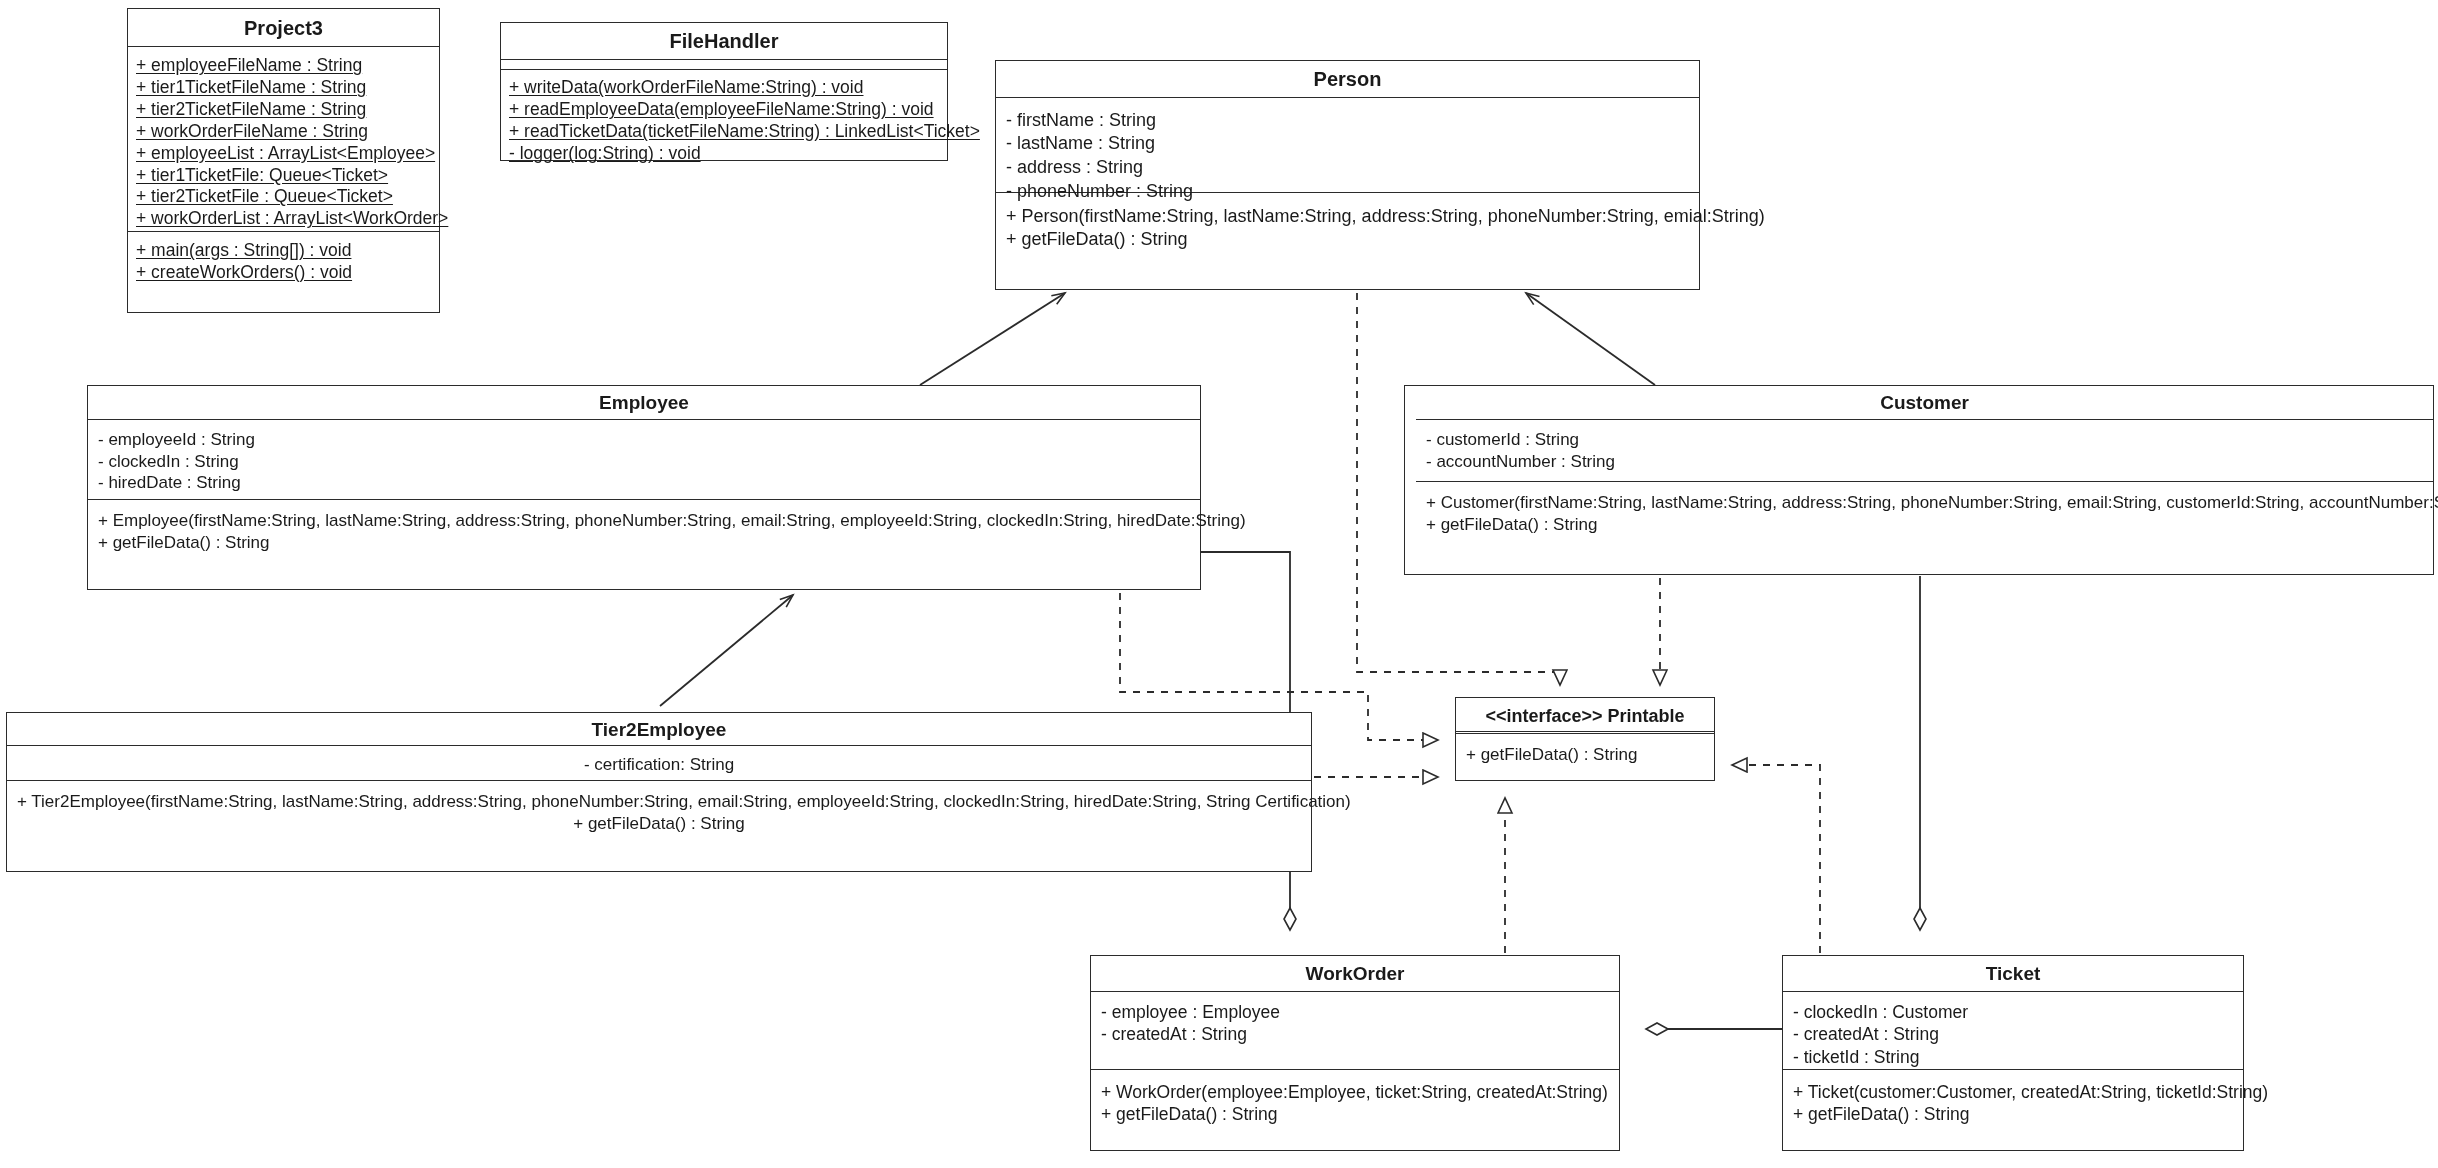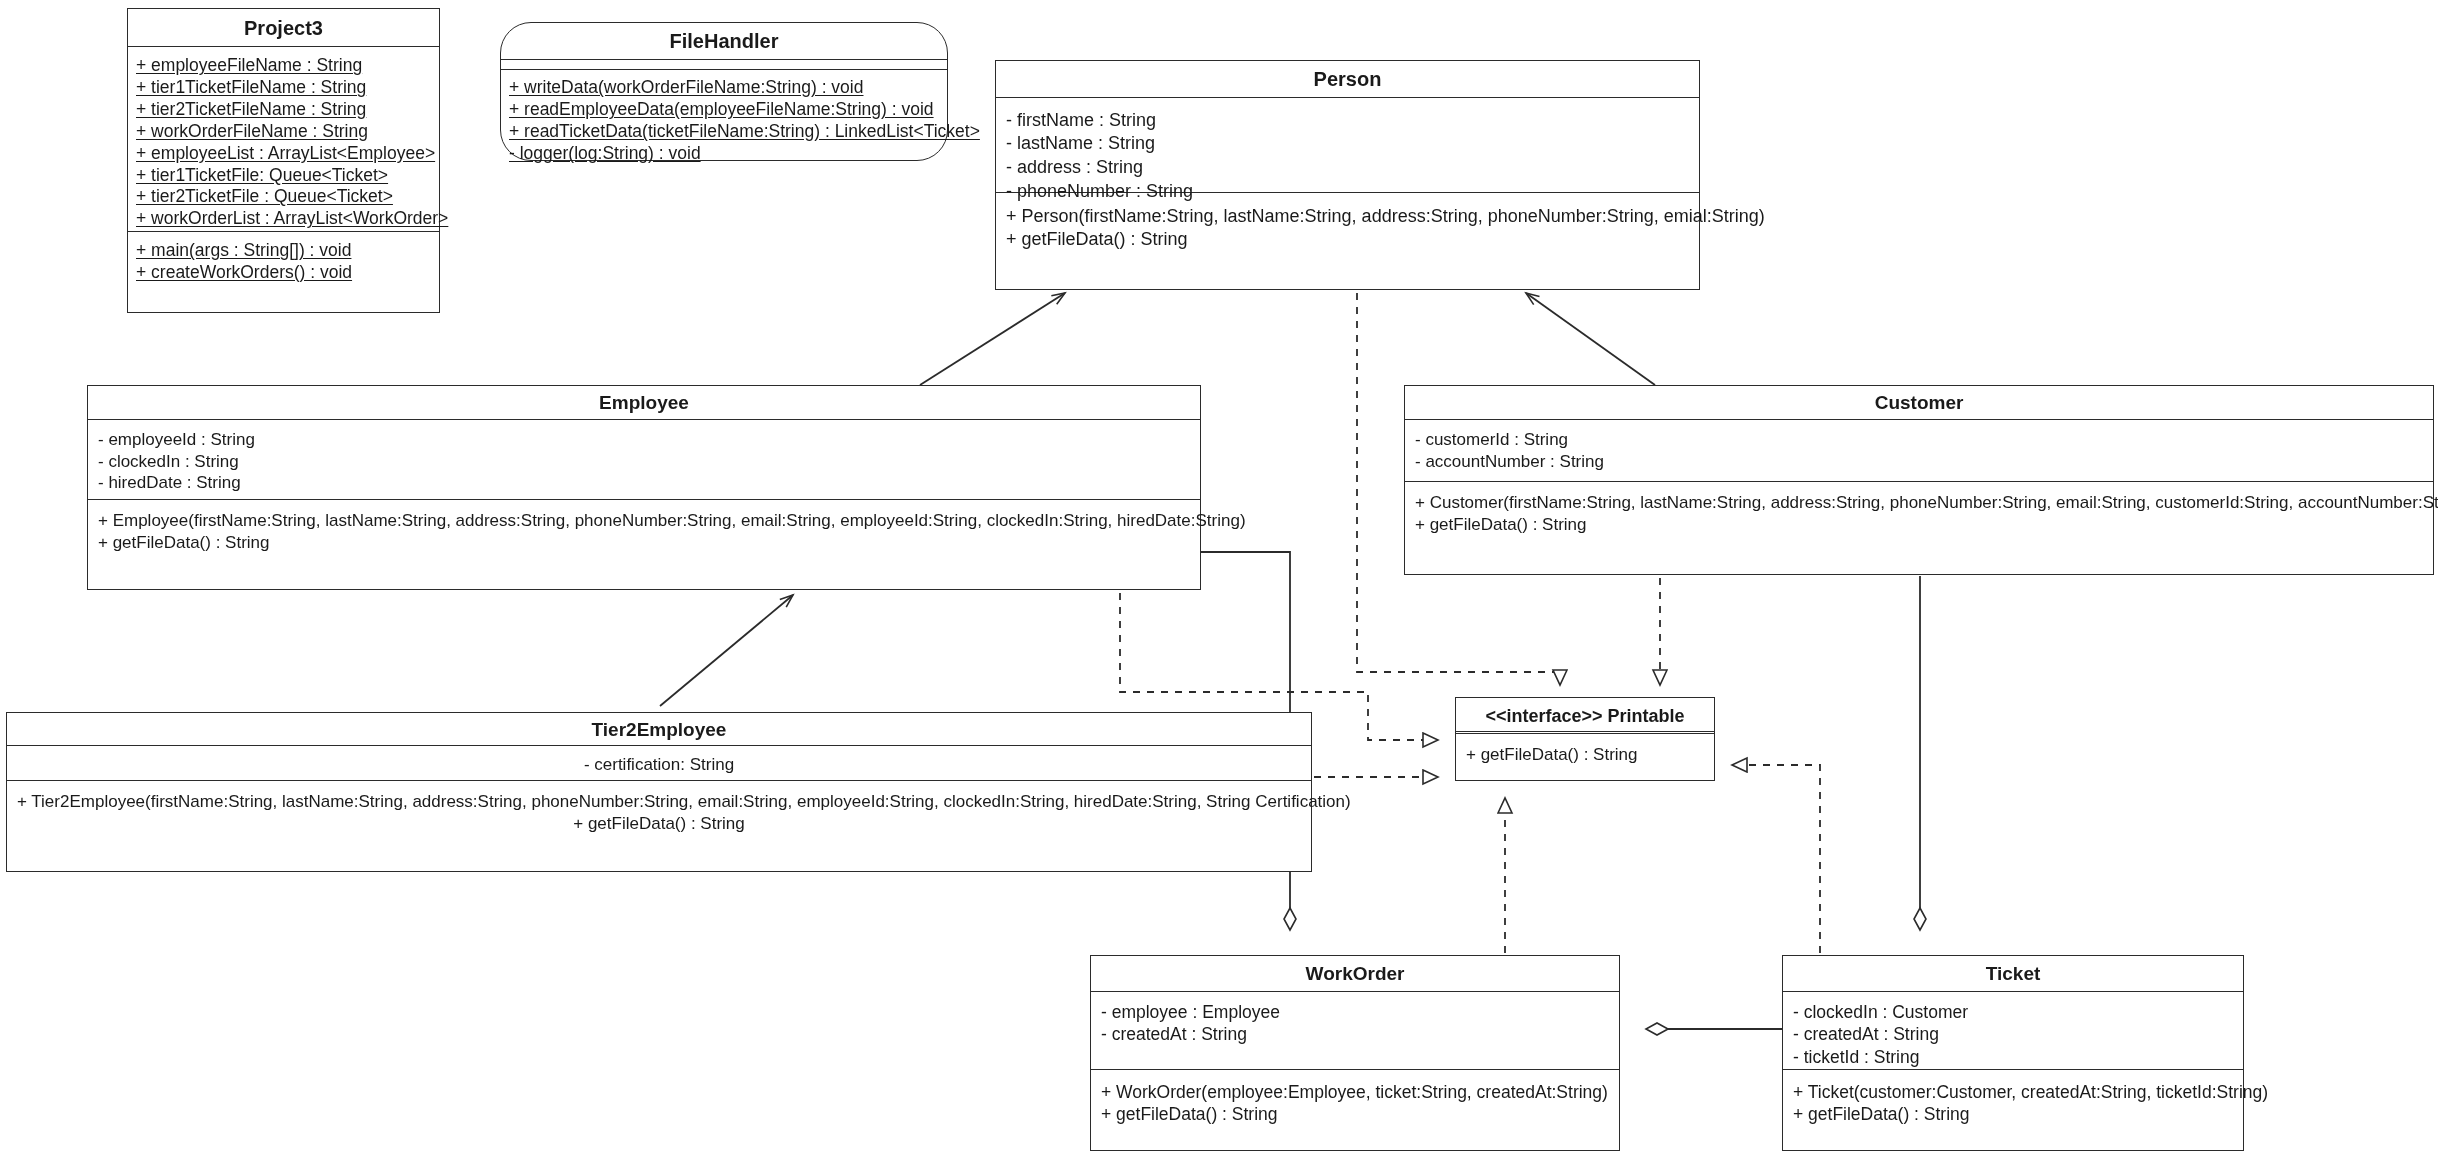--- a/index.html
+++ b/index.html
@@ -62,42 +62,42 @@
   }
 
   
   #cls-project3 { left: 127px; top: 8px; width: 313px; height: 305px; }
   #cls-project3 .uml-title { height: 38px; line-height: 38px; font-size: 20px; }
   #cls-project3 .c-attrs { height: 185px; padding: 8px 8px 0 8px; }
   #cls-project3 .c-ops { padding: 8px 8px 0 8px; }
   #cls-project3 .uml-line { font-size: 17.5px; padding: 2.2px 0; }
 
   
-  #cls-filehandler { left: 500px; top: 22px; width: 448px; height: 139px; border-radius: 31px; }
+  #cls-filehandler { left: 500px; top: 22px; width: 448px; height: 139px; }
   #cls-filehandler .uml-title { height: 37px; line-height: 37px; font-size: 20px; }
   #cls-filehandler .c-attrs { height: 10px; }
   #cls-filehandler .c-ops { padding: 7px 8px 0 8px; }
   #cls-filehandler .uml-line { font-size: 17.5px; padding: 2.2px 0; }
 
   
   #cls-person { left: 995px; top: 60px; width: 705px; height: 230px; }
   #cls-person .uml-title { height: 37px; line-height: 37px; font-size: 20px; }
   #cls-person .c-attrs { height: 95px; padding: 10px 10px 0 10px; }
   #cls-person .c-ops { padding: 11px 10px 0 10px; }
   #cls-person .uml-line { font-size: 18px; padding: 2.8px 0; }
 
   
   #cls-employee { left: 87px; top: 385px; width: 1114px; height: 205px; }
   #cls-employee .uml-title { height: 34px; line-height: 34px; font-size: 19px; }
   #cls-employee .c-attrs { height: 80px; padding: 9px 10px 0 10px; }
   #cls-employee .c-ops { padding: 10px 10px 0 10px; }
   #cls-employee .uml-line { font-size: 17px; padding: 2.2px 0; }
 
   
-  #cls-customer { left: 1404px; top: 385px; width: 1030px; height: 190px; }
+  #cls-customer { left: 1404px; top: 385px; width: 1030px; height: 190px; padding-left: 11px; }
   #cls-customer .uml-title { height: 34px; line-height: 34px; font-size: 19px; }
   #cls-customer .c-attrs { height: 62px; padding: 9px 10px 0 10px; }
   #cls-customer .c-ops { padding: 10px 10px 0 10px; }
   #cls-customer .uml-line { font-size: 17px; padding: 2.2px 0; }
 
   
   #cls-tier2 { left: 6px; top: 712px; width: 1306px; height: 160px; }
   #cls-tier2 .uml-title { height: 33px; line-height: 33px; font-size: 19px; }
   #cls-tier2 .c-attrs { height: 35px; padding: 8px 10px 0 10px; }
   #cls-tier2 .c-ops { padding: 10px 10px 0 10px; }

